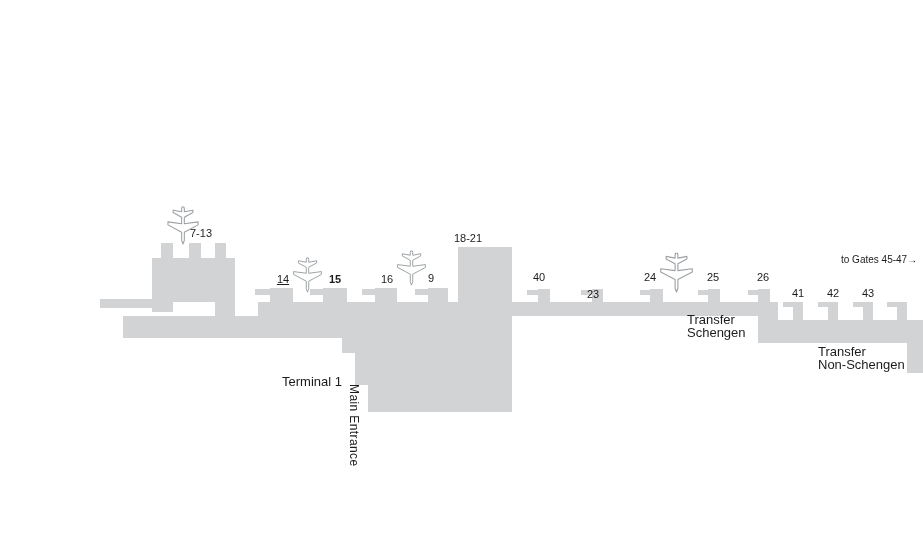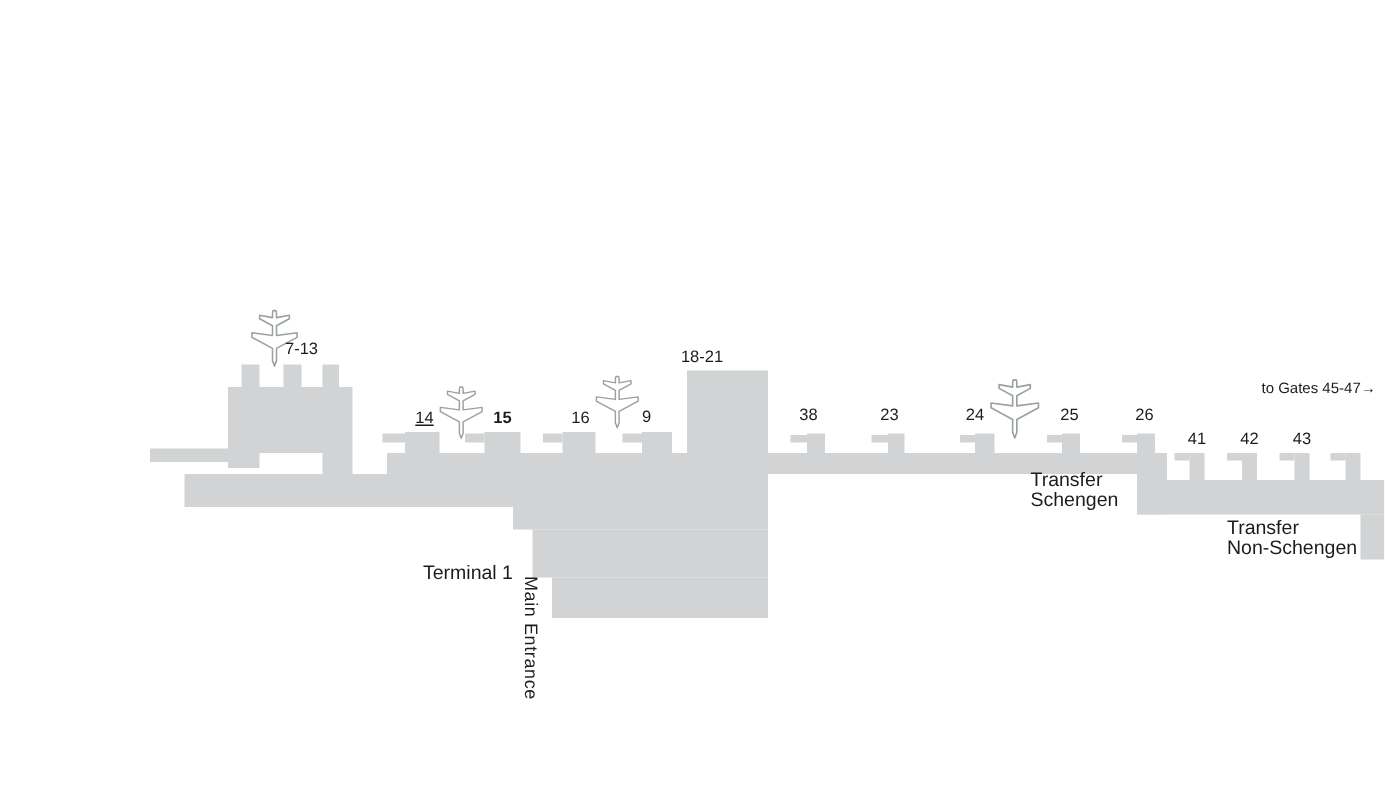--- a/index.html
+++ b/index.html
@@ -85,22 +85,22 @@
   <svg class="plane" style="left:658px;top:251px;" width="37" height="42" viewBox="0 0 36 42">
     <path d="M18 41 L16.6 37.2 L16.6 28.6 L2.2 20.9 L2.2 17.7 L16.6 19.6 L16.6 12.8 L7.6 7.9 L7.6 5.4 L16.6 7.1 L16.6 3.9 L17 2.2 L19 2.2 L19.4 3.9 L19.4 7.1 L28.4 5.4 L28.4 7.9 L19.4 12.8 L19.4 19.6 L33.8 17.7 L33.8 20.9 L19.4 28.6 L19.4 37.2 Z"></path>
   </svg>
 
   <span class="lbl gate" style="left:201px;top:228px;">7-13</span>
   <span class="lbl gate" style="left:283px;top:274px;text-decoration:underline;">14</span>
   <span class="lbl gate" style="left:335px;top:274px;font-weight:bold;">15</span>
   <span class="lbl gate" style="left:387px;top:274px;">16</span>
   <span class="lbl gate" style="left:431px;top:273px;">9</span>
   <span class="lbl gate" style="left:468px;top:233px;">18-21</span>
-  <span class="lbl gate" style="left:539px;top:272px;">38</span>
-  <span class="lbl gate" style="left:593px;top:272px;text-align:right;">23</span>
+  <span class="lbl gate" style="left:539px;top:272px;">40</span>
+  <span class="lbl gate" style="left:593px;top:289px;text-align:right;">23</span>
   <span class="lbl gate" style="left:650px;top:272px;">24</span>
   <span class="lbl gate" style="left:713px;top:272px;">25</span>
   <span class="lbl gate" style="left:763px;top:272px;">26</span>
   <span class="lbl gate" style="left:798px;top:288px;">41</span>
   <span class="lbl gate" style="left:833px;top:288px;">42</span>
   <span class="lbl gate" style="left:868px;top:288px;text-align:center;">43</span>
   <span class="lbl gate" style="left:937px;top:288px;">44</span>
 
 
   <div class="lbl small" style="left:841px;top:254px;">

